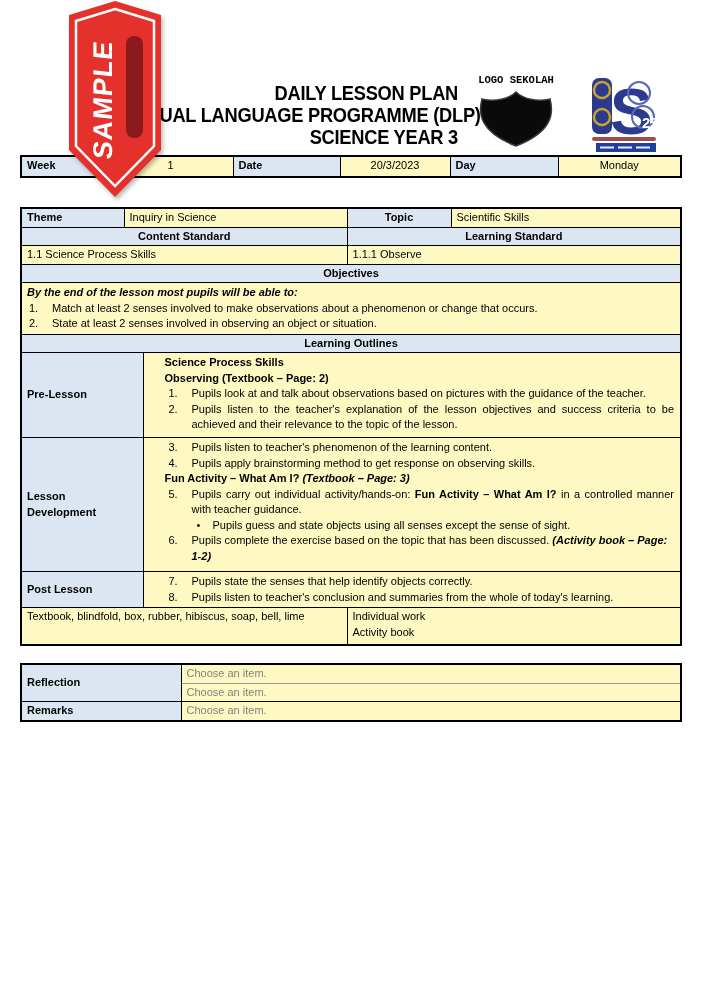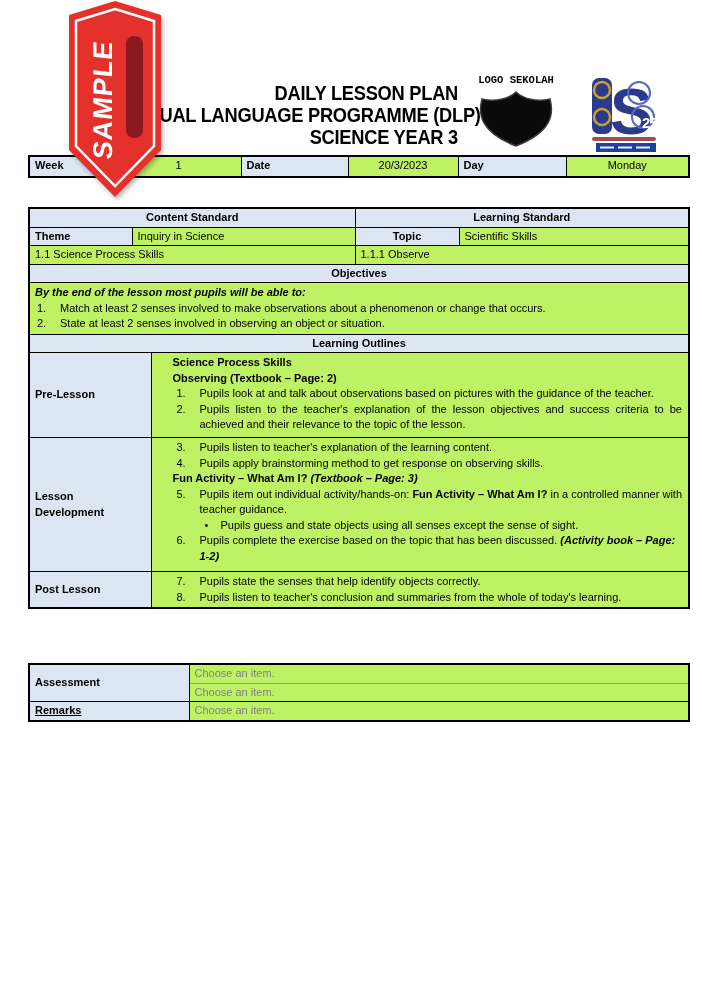--- a/index.html
+++ b/index.html
@@ -13,21 +13,21 @@
     font-weight:bold;font-size:21px;line-height:22px;letter-spacing:-.3px;
     transform:scaleX(.87);transform-origin:100% 0;white-space:nowrap;
   }
   .logo-school{position:absolute;left:468px;top:74px;width:96px;text-align:center;}
   .logo-school .cap{font-size:10.5px;font-weight:bold;letter-spacing:0;font-family:Liberation Mono, monospace;}
   .logo-school svg{display:block;margin:4px auto 0;}
   .logo25{position:absolute;left:586px;top:70px;}
   
   .ribbon{position:absolute;left:68px;top:0;z-index:9;filter:drop-shadow(2px 3px 2px rgba(0,0,0,.28));}
   
-  table{border-collapse:collapse;table-layout:fixed;position:absolute;left:28px;background:#bef264;}
+  table{border-collapse:collapse;table-layout:fixed;position:absolute;left:20px;background:#fef9c3;}
   table,td{border:1px solid #000;}
   table{border-width:2px;}
   td{padding:1px 5px;font-size:11px;line-height:15.5px;vertical-align:top;overflow:hidden;}
   .hd{background:#dce6f2;font-weight:bold;}
   .ctr{text-align:center;}
   .mid{vertical-align:middle;}
   .t1{top:155px;width:660px;}
   .t1 td{height:17px;}
   .t2{top:207px;width:660px;}
   .t3{top:663px;width:660px;}
@@ -99,28 +99,28 @@
 <table class="t2">
   <colgroup>
       <col style="width:103px">
       <col style="width:19px">
       <col style="width:204px">
       <col style="width:104px">
       <col style="width:230px">
     </colgroup>
   <tbody>
       <tr>
-    <td colspan="3" class="hd ctr">Content Standard</td>
-    <td colspan="2" class="hd ctr">Learning Standard</td>
-  </tr>
-  <tr>
     <td class="hd">Theme</td>
     <td colspan="2">Inquiry in Science</td>
     <td class="hd ctr">Topic</td>
     <td>Scientific Skills</td>
+  </tr>
+  <tr>
+    <td colspan="3" class="hd ctr">Content Standard</td>
+    <td colspan="2" class="hd ctr">Learning Standard</td>
   </tr>
   <tr>
     <td colspan="3">1.1 Science Process Skills</td>
     <td colspan="2">1.1.1 Observe</td>
   </tr>
   <tr>
     <td colspan="5" class="hd ctr">Objectives</td>
   </tr>
   <tr>
     <td colspan="5" class="content-pad" style="padding-left:5px;">
@@ -151,32 +151,32 @@
         <span class="num">2.</span>
         <span class="txt just">Pupils listen to the teacher's explanation of the lesson objectives and success criteria to be achieved and their relevance to the topic of the lesson.</span>
       </div>
     </td>
   </tr>
   <tr>
     <td colspan="2" class="hd mid" style="height:131px;">Lesson Development</td>
     <td colspan="3" class="content-pad">
       <div class="li">
         <span class="num">3.</span>
-        <span class="txt">Pupils listen to teacher's explanation of the learning content.</span>
+        <span class="txt">Pupils listen to teacher's phenomenon of the learning content.</span>
       </div>
       <div class="li">
         <span class="num">4.</span>
         <span class="txt">Pupils apply brainstorming method to get response on observing skills.</span>
       </div>
       <div style="padding-left:6px;">
         <b class="run">Fun Activity – What Am I? </b><span class="bi">(Textbook – Page: 3)</span>
       </div>
       <div class="li">
         <span class="num">5.</span>
-        <span class="txt just"><span>Pupils item out individual activity/hands-on: </span><b class="run">Fun Activity – What Am I?</b><span> in a controlled manner with teacher guidance.</span></span>
+        <span class="txt just"><span>Pupils carry out individual activity/hands-on: </span><b class="run">Fun Activity – What Am I?</b><span> in a controlled manner with teacher guidance.</span></span>
       </div>
       <div class="bullet-row">
         <span class="glyph">•</span>
         <span class="txt">Pupils guess and state objects using all senses except the sense of sight.</span>
       </div>
       <div class="li">
         <span class="num">6.</span>
         <span class="txt"><span>Pupils complete the exercise based on the topic that has been discussed. </span><span class="bi">(Activity book – Page: 1-2)</span></span>
       </div>
     </td>
@@ -185,40 +185,47 @@
     <td colspan="2" class="hd mid" style="height:33px;">Post Lesson</td>
     <td colspan="3" class="content-pad">
       <div class="li">
         <span class="num">7.</span>
         <span class="txt">Pupils state the senses that help identify objects correctly.</span>
       </div>
       <div class="li">
         <span class="num">8.</span>
         <span class="txt">Pupils listen to teacher's conclusion and summaries from the whole of today's learning.</span>
       </div>
+    </td>
+  </tr>
+  <tr>
+    <td colspan="3" style="height:34px;">Textbook, blindfold, box, rubber, hibiscus, soap, bell, lime</td>
+    <td colspan="2">
+      <div>Individual work</div>
+      <div>Activity book</div>
     </td>
   </tr>
 </tbody>
   </table>
 
 <table class="t3">
   <colgroup>
       <col style="width:160px">
       <col style="width:500px">
     </colgroup>
   <tbody>
       <tr>
-    <td class="hd mid" rowspan="2" style="height:32px;">Assessment</td>
+    <td class="hd mid" rowspan="2" style="height:32px;">Reflection</td>
     <td class="placeholder ph-divider" style="border-bottom:1px solid #999;">Choose an item.</td>
   </tr>
   <tr>
     <td class="placeholder">Choose an item.</td>
   </tr>
   <tr>
-    <td class="hd" style="height:15px;text-decoration:underline;">Remarks</td>
+    <td class="hd" style="height:15px;">Remarks</td>
     <td class="placeholder">Choose an item.</td>
   </tr>
 </tbody>
   </table>
 
 <svg class="ribbon" width="94" height="198" viewBox="0 0 94 198">
   <path d="M47,1 L93,15 L93,150 L47,197 L1,150 L1,15 Z" fill="#e5312b"></path>
   <path d="M47,9 L86,21 L86,146 L47,186 L8,146 L8,21 Z" fill="none" stroke="#ffffff" stroke-width="2.5"></path>
   <rect x="58" y="36" width="17" height="102" rx="8" fill="#8b1a1f"></rect>
   <text transform="translate(44,160) rotate(-90) skewX(-6)" font-family="Liberation Sans, sans-serif" font-size="27" font-weight="bold" letter-spacing="1" fill="#ffffff">SAMPLE</text>

